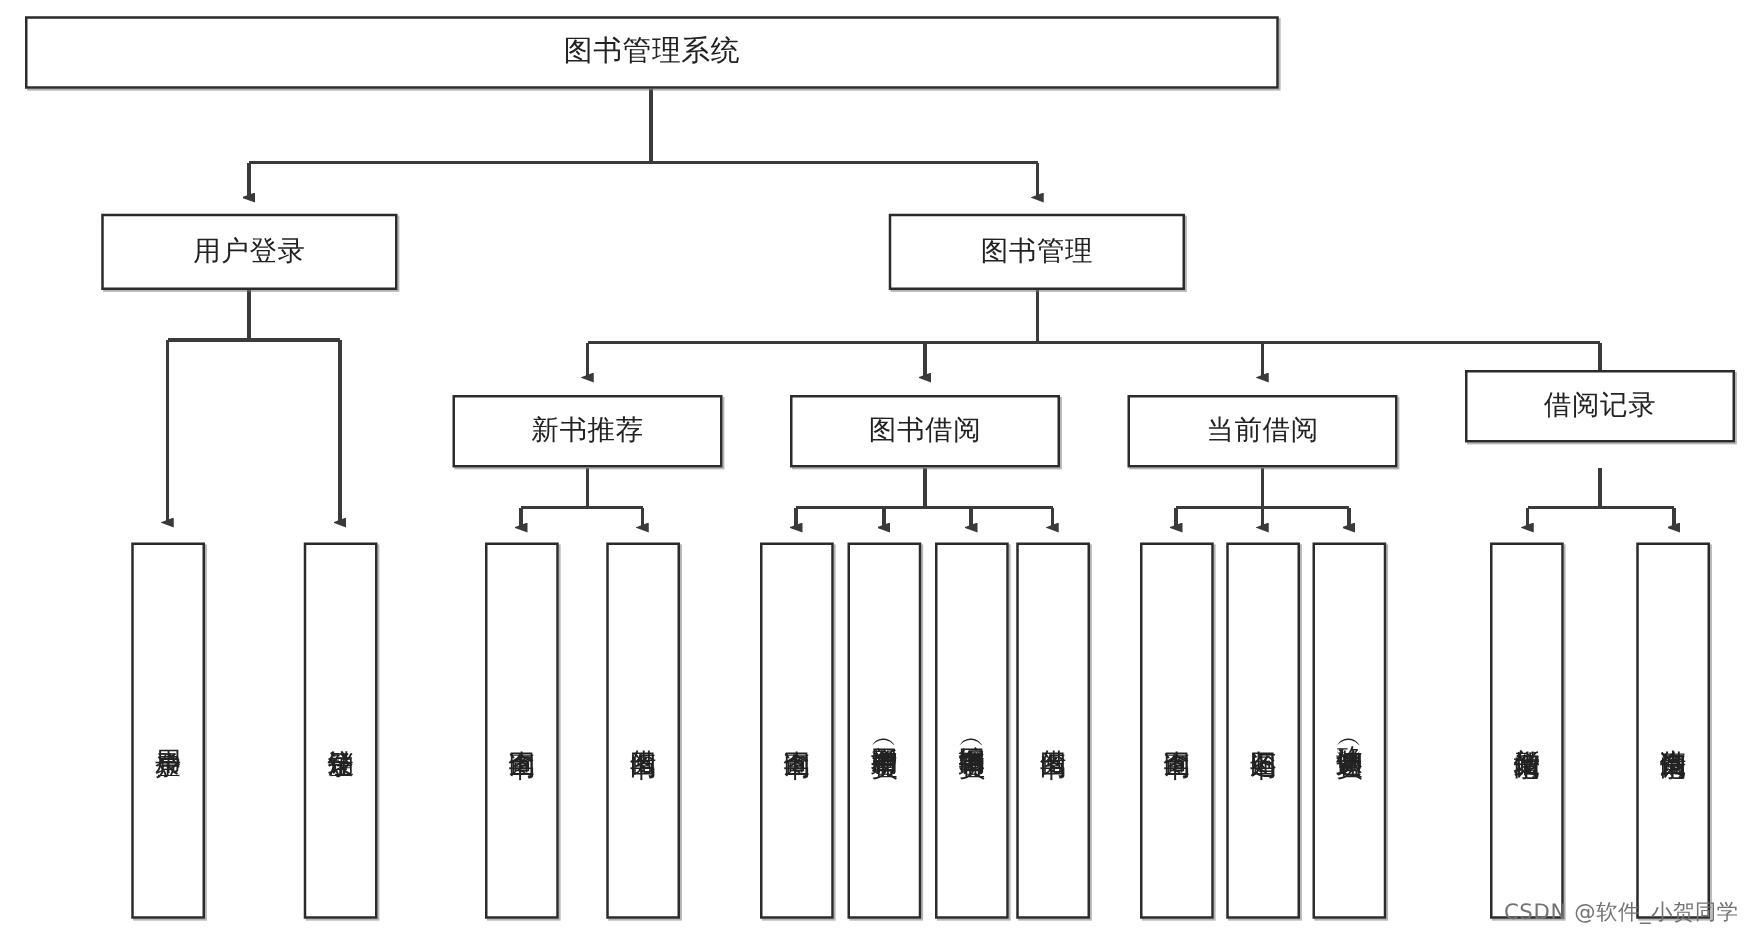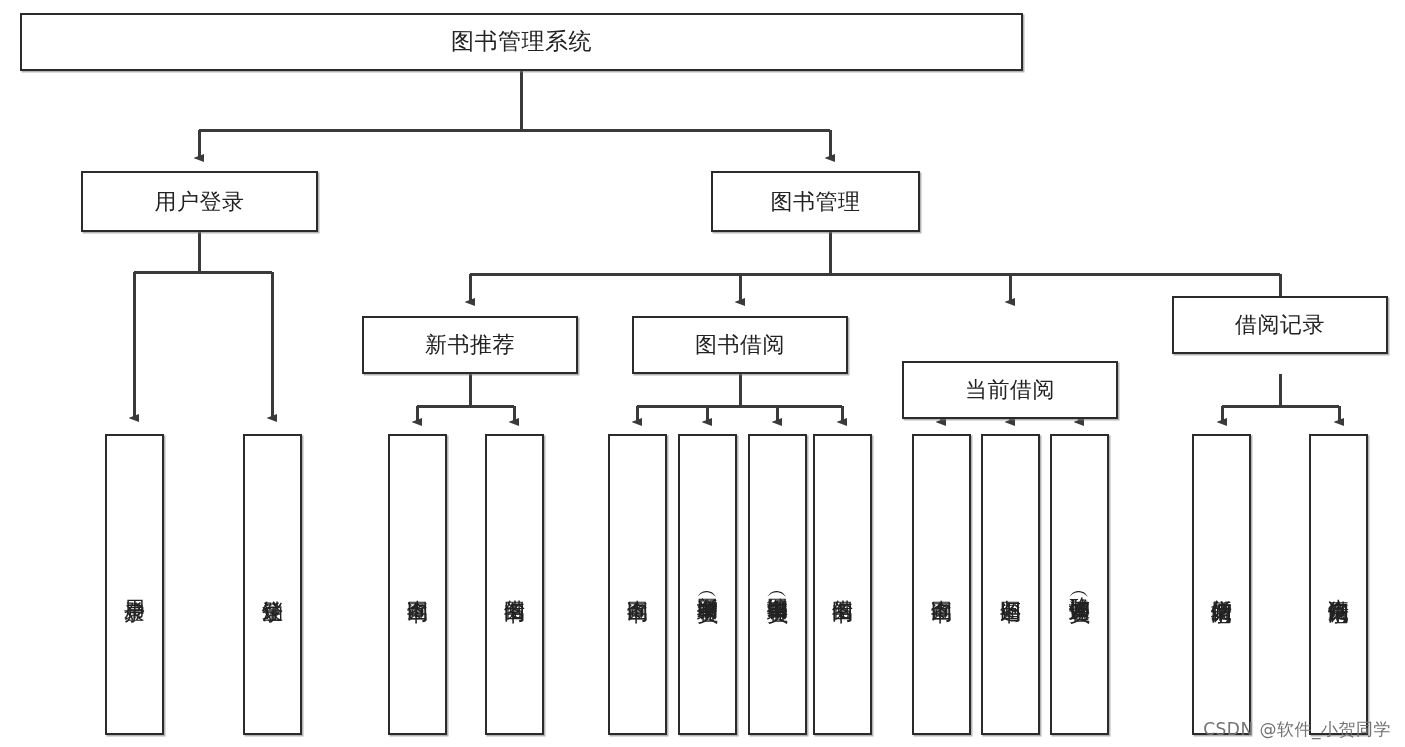--- a/index.html
+++ b/index.html
@@ -129,31 +129,31 @@
     </g>
   </svg>
 
   <div class="node horiz root" style="left:20px; top:13px; width:1003px; height:58px;">
     <span class="node-label">图书管理系统</span>
   </div>
 
   <div class="node horiz" style="left:81px; top:171px; width:237px; height:61px;">
     <span class="node-label">用户登录</span>
   </div>
-  <div class="node horiz" style="left:711px; top:171px; width:209px; height:61px;">
+  <div class="node horiz" style="left:711px; top:171px; width:237px; height:61px;">
     <span class="node-label">图书管理</span>
   </div>
 
   <div class="node horiz" style="left:362px; top:316px; width:216px; height:58px;">
     <span class="node-label">新书推荐</span>
   </div>
   <div class="node horiz" style="left:632px; top:316px; width:216px; height:58px;">
     <span class="node-label">图书借阅</span>
   </div>
-  <div class="node horiz" style="left:902px; top:316px; width:216px; height:58px;margin-top:45px;">
+  <div class="node horiz" style="left:902px; top:316px; width:216px; height:58px;">
     <span class="node-label">当前借阅</span>
   </div>
   <div class="node horiz" style="left:1172px; top:296px; width:216px; height:58px;">
     <span class="node-label">借阅记录</span>
   </div>
 
   <div class="node vert" style="left:105px; top:434px; width:59px; height:301px;">
     <span class="node-label">用户登录</span>
   </div>
   <div class="node vert" style="left:243px; top:434px; width:59px; height:301px;">

